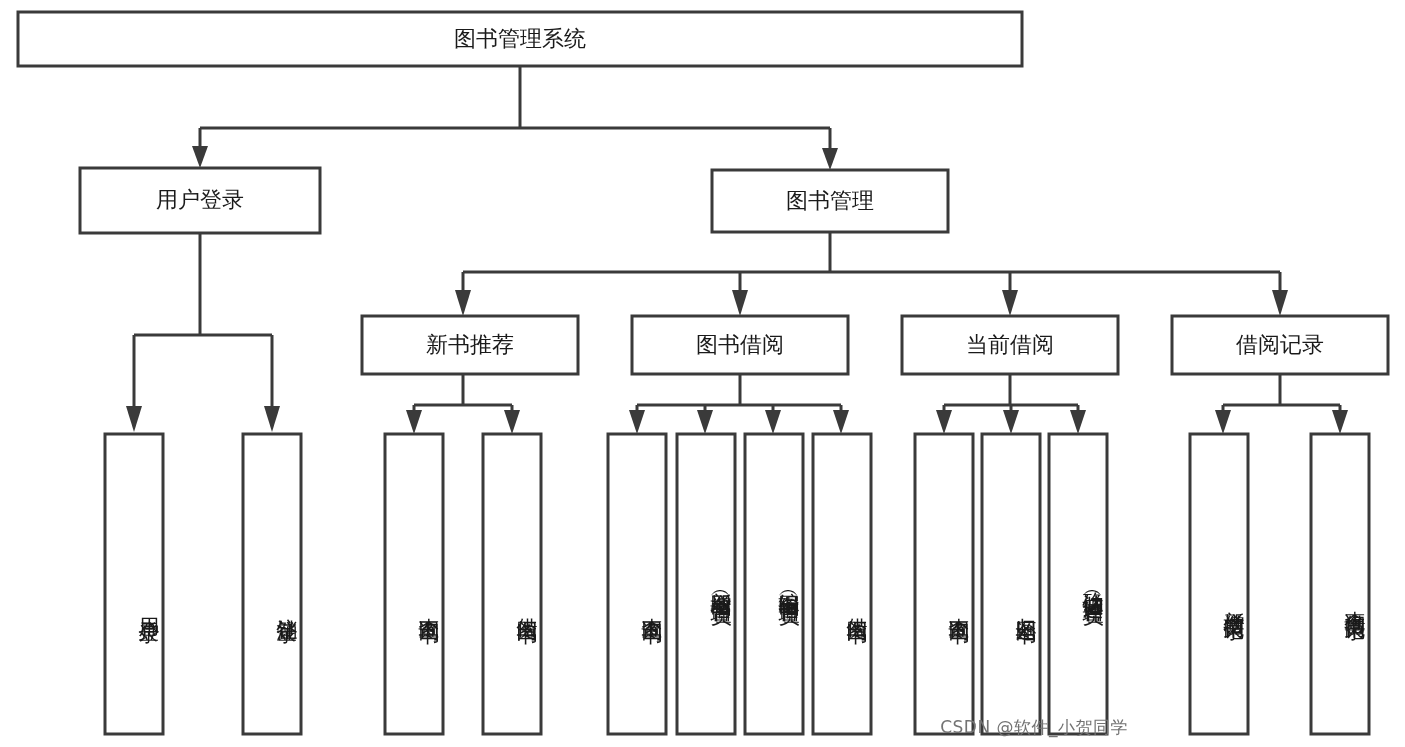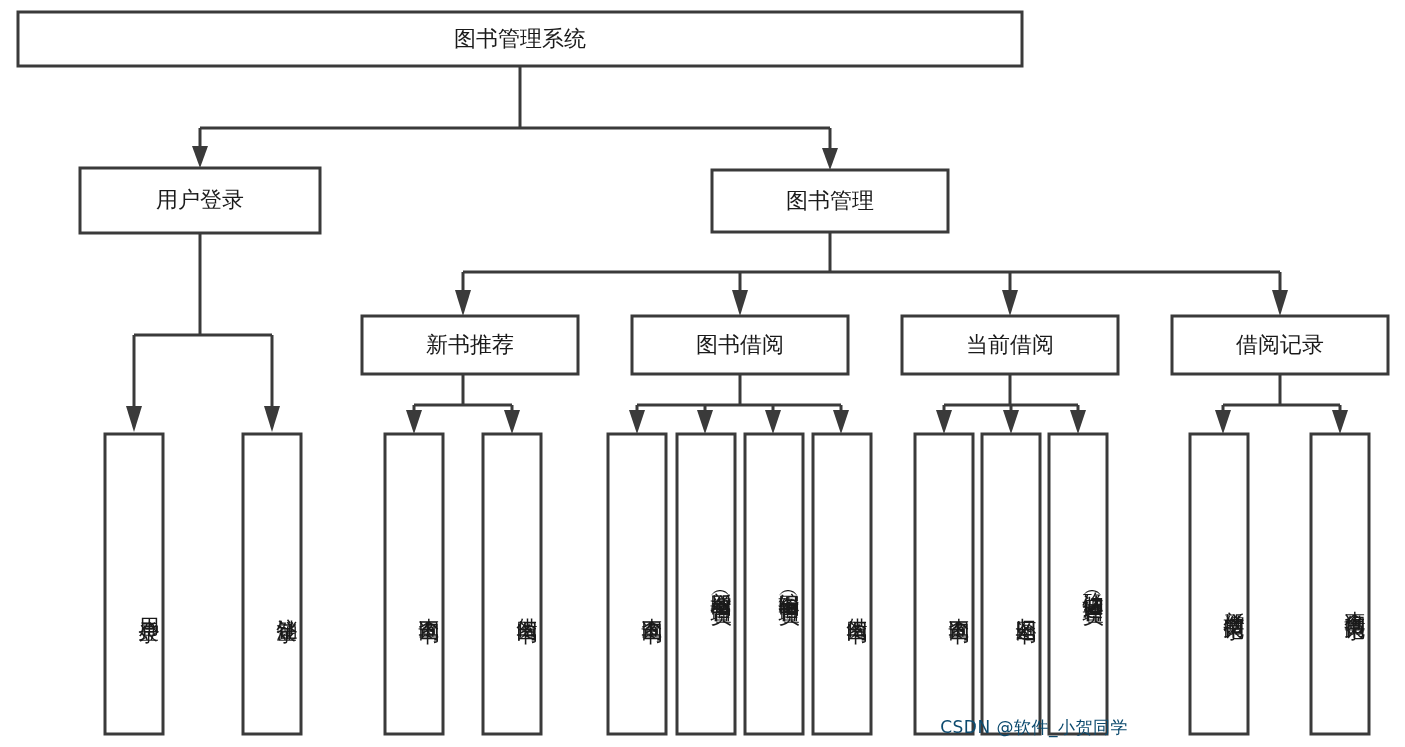--- a/index.html
+++ b/index.html
@@ -59,21 +59,21 @@
     text-align: center;
     white-space: nowrap;
     user-select: none;
   }
   .watermark {
     position: absolute;
     right: 12px;
     bottom: 8px;
     font-family: "DejaVu Sans", "Liberation Sans", sans-serif;
     font-size: 17px;
-    color: #0c4a6e;
+    color: #737373;
     white-space: nowrap;
     letter-spacing: 0.5px;
   }
 </style>
 </head>
 <body>
 
 <div id="diagram-root">
 
   <svg class="flow" viewBox="0 0 1405 747">

